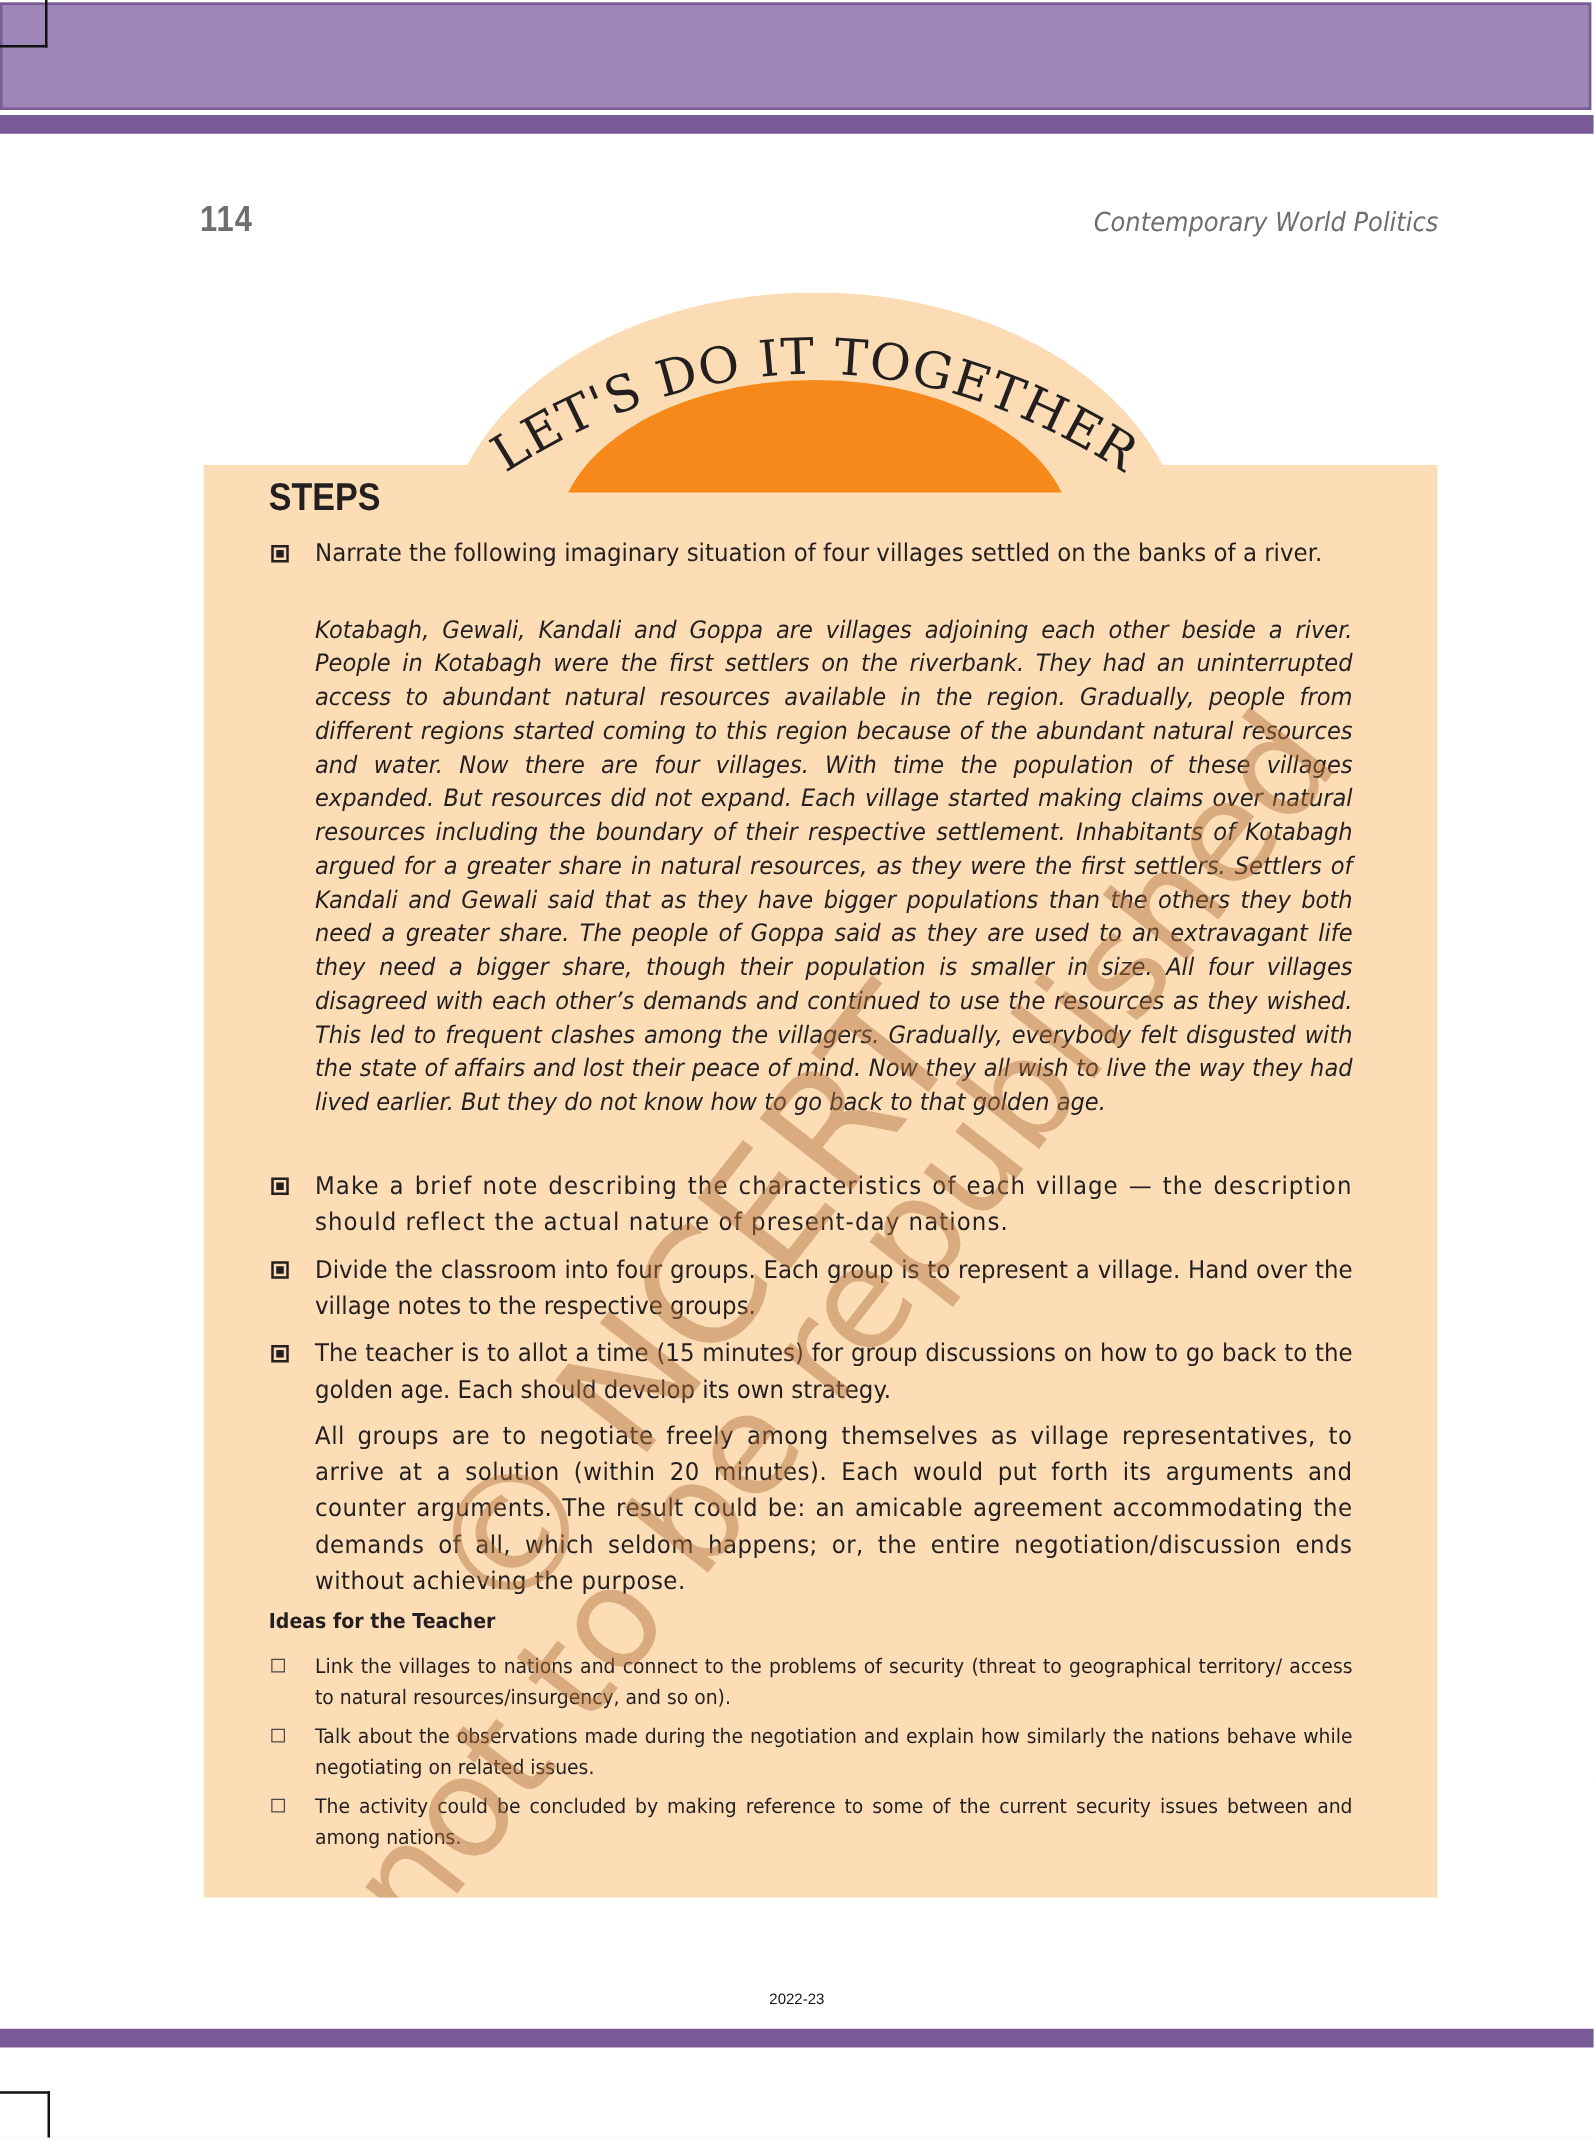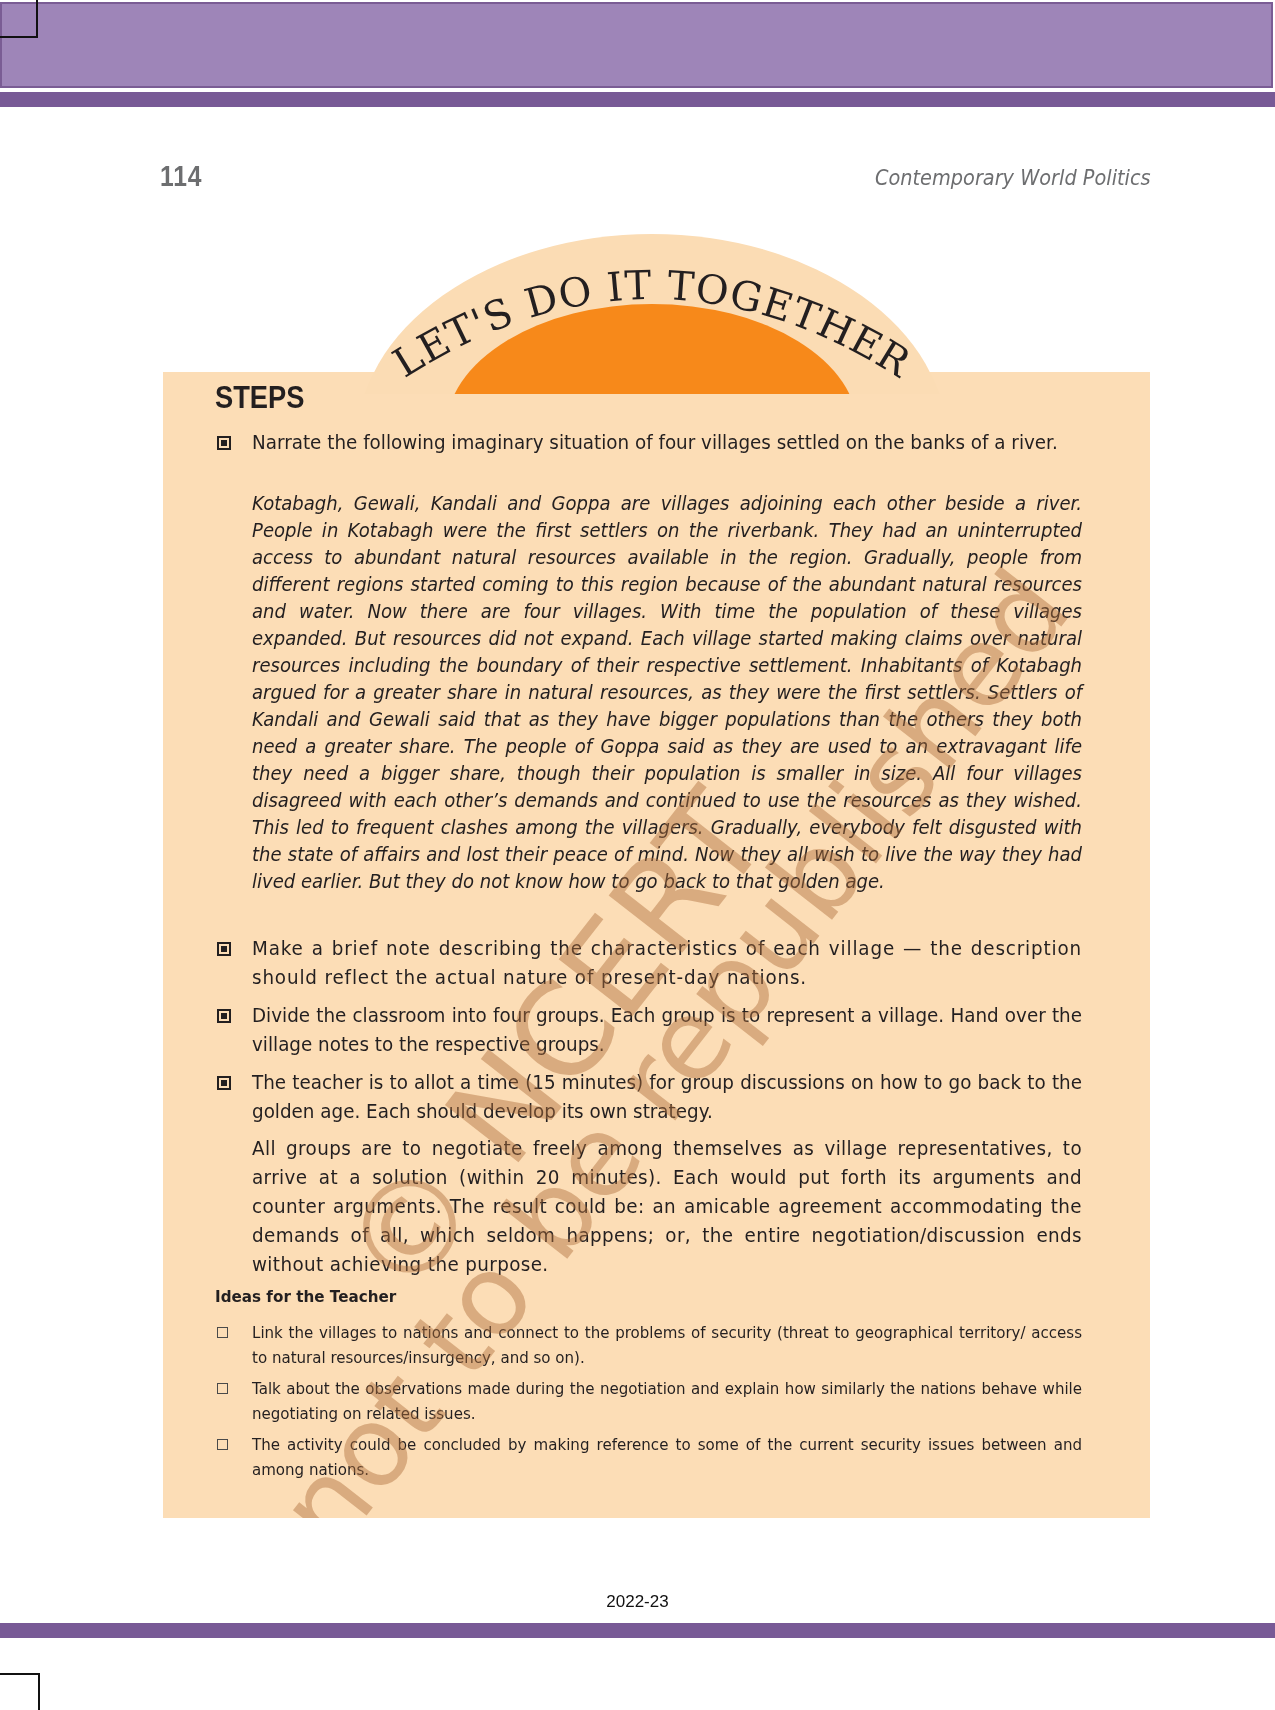--- a/index.html
+++ b/index.html
@@ -215,21 +215,21 @@
       text-align: justify;
       transform: scaleX(0.94);
       transform-origin: left top;
     }
     .year-footer {
       position: absolute;
       left: 0; top: 1592px;
       width: 1275px;
       text-align: center;
       font-family: "Liberation Sans", sans-serif;
-      font-size: 17px;
+      font-size: 12px;
       color: #111;
     }
   </style>
 </head>
 <body>
 
 <div class="crop-mark-top"></div>
 <div class="top-banner"></div>
 <div class="top-stripe"></div>
 

